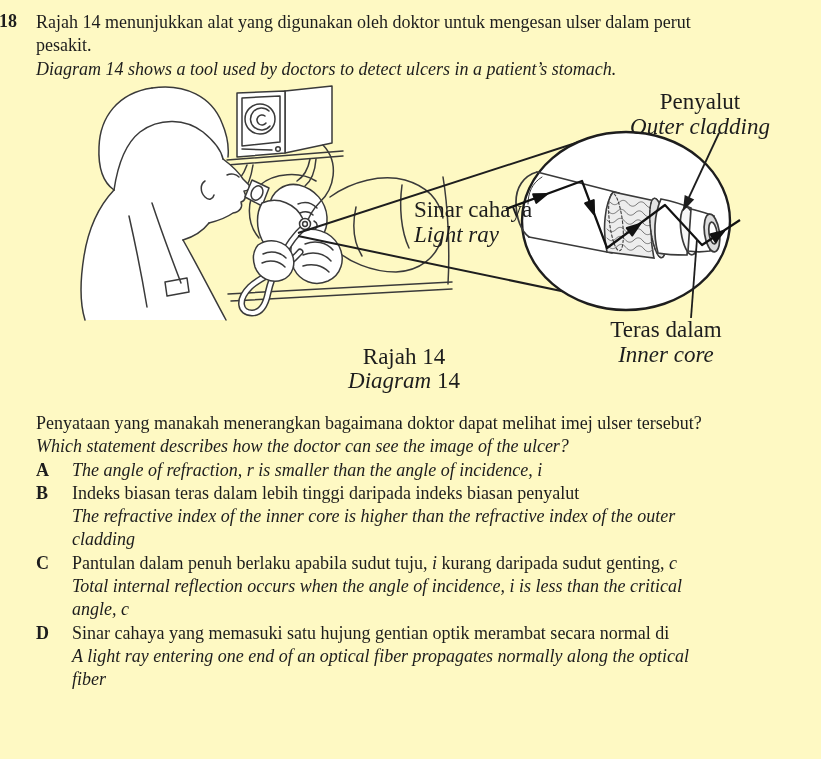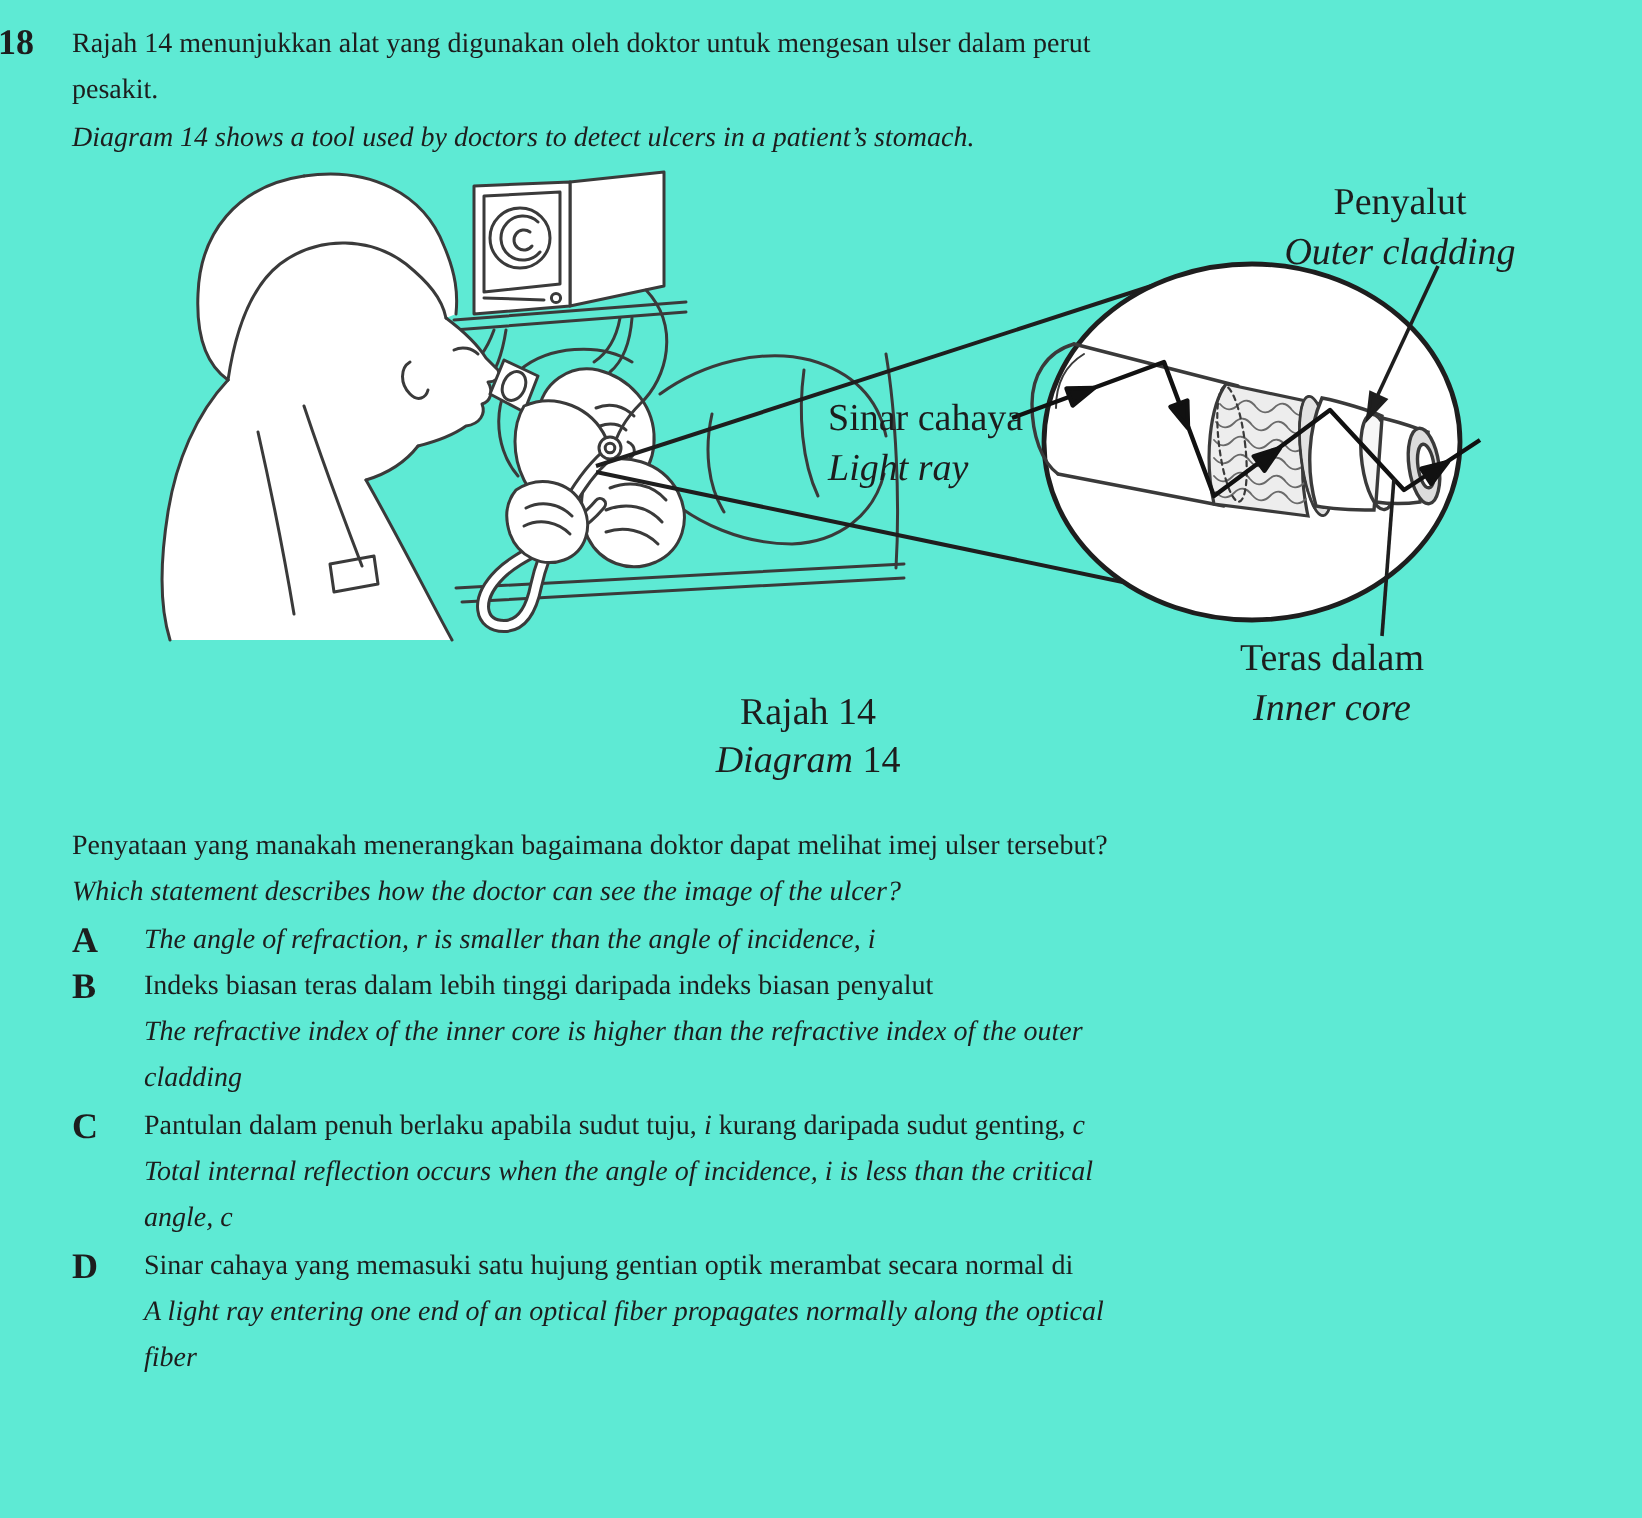--- a/index.html
+++ b/index.html
@@ -1,31 +1,31 @@
 <!DOCTYPE html>
 <html><head>
 <meta charset="utf-8">
 <style>
   html,body{margin:0;padding:0;background:#fff;}
   body{
     width:821px;height:759px;
     font-family:"Liberation Serif","DejaVu Serif",serif;
     color:#1d1d1d;
   }
-  .page{position:relative;width:821px;height:759px;background:#5eead4;overflow:hidden;}
+  .page{position:relative;width:821px;height:759px;background:#fef9c3;overflow:hidden;}
   .qnum{
     position:absolute;left:-1px;top:11px;
     font-size:18px;font-weight:bold;
   }
   .intro{position:absolute;left:36px;top:11px;width:730px;}
-  .line{font-size:14px;line-height:23.3px;white-space:nowrap;}
+  .line{font-size:18px;line-height:23.3px;white-space:nowrap;}
   .en{font-style:italic;}
   .diagram{position:absolute;left:0;top:85px;width:821px;height:312px;}
   .diagram svg{position:absolute;left:0;top:0;}
-  .lbl{position:absolute;font-size:19px;line-height:25px;white-space:nowrap;}
+  .lbl{position:absolute;font-size:23px;line-height:25px;white-space:nowrap;}
   .lbl.center{text-align:center;}
   .lbl .en{font-style:italic;}
   .caption{line-height:23.5px;font-family:Liberation Serif, serif;}
   .qblock{position:absolute;left:36px;top:412px;width:770px;}
   .opt{display:grid;grid-template-columns:36px 1fr;}
   .opt .ol{font-size:18px;line-height:23.3px;font-weight:bold;}
 </style>
 </head>
 <body>
 

